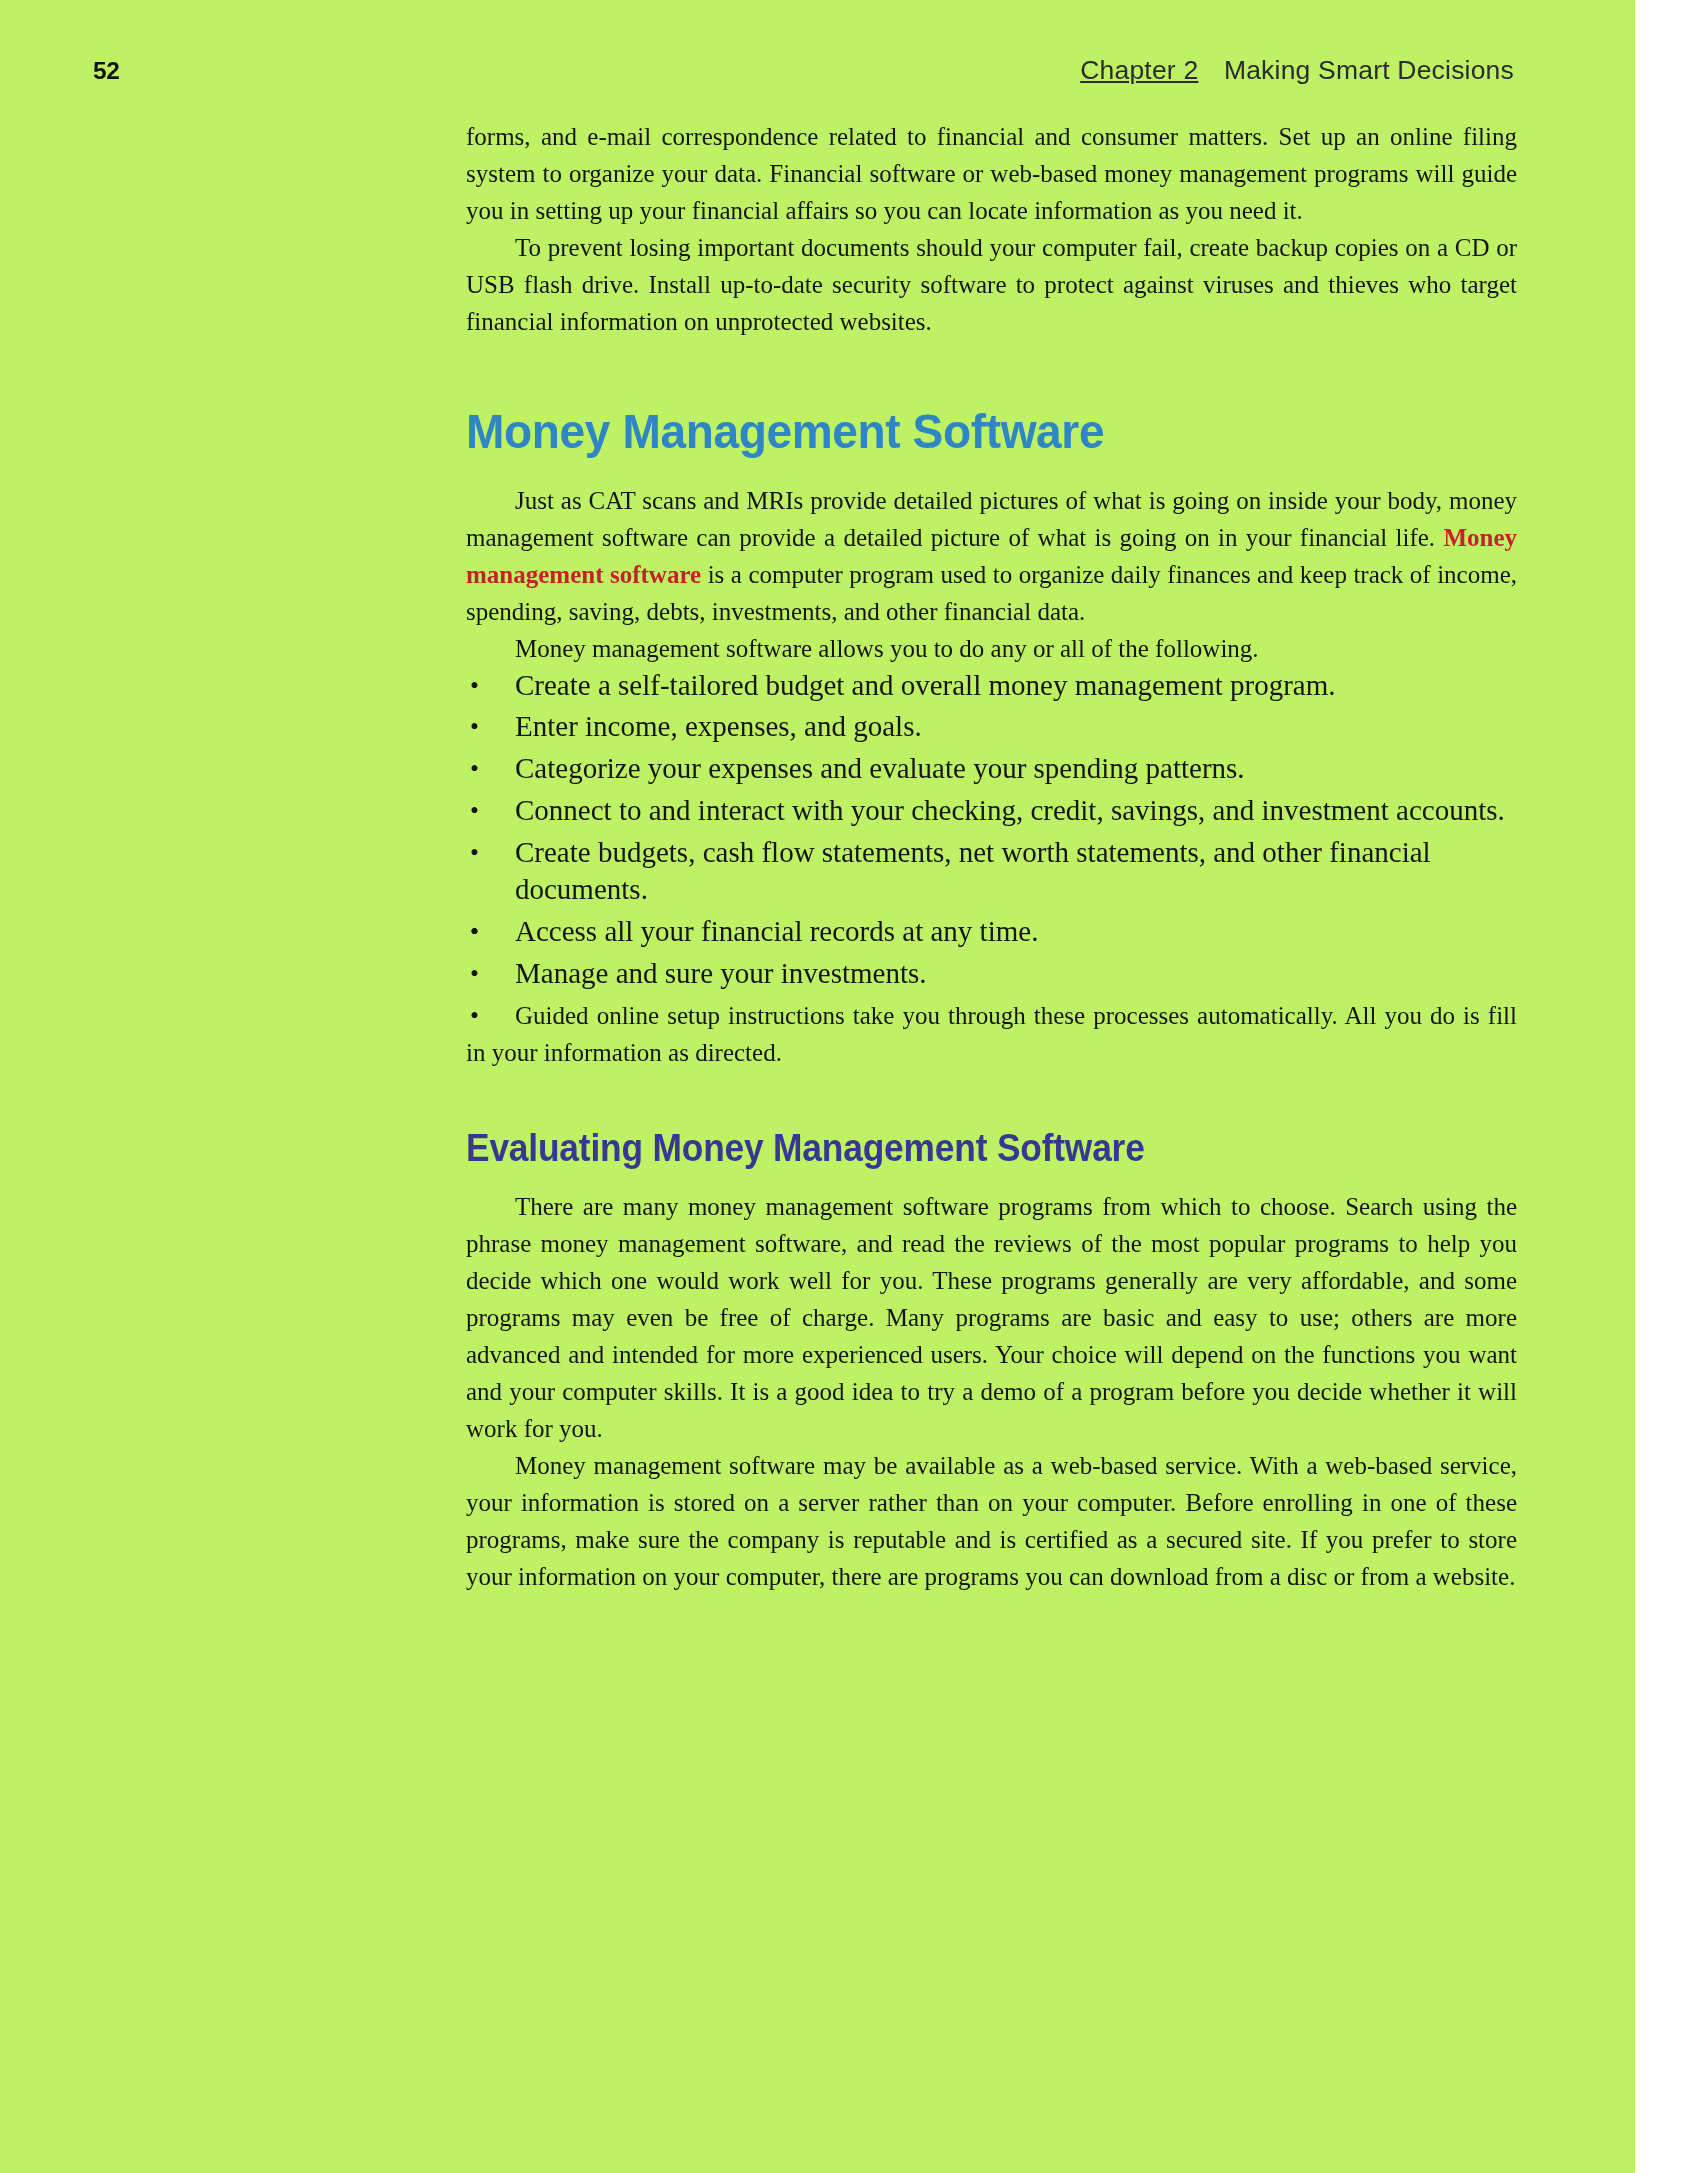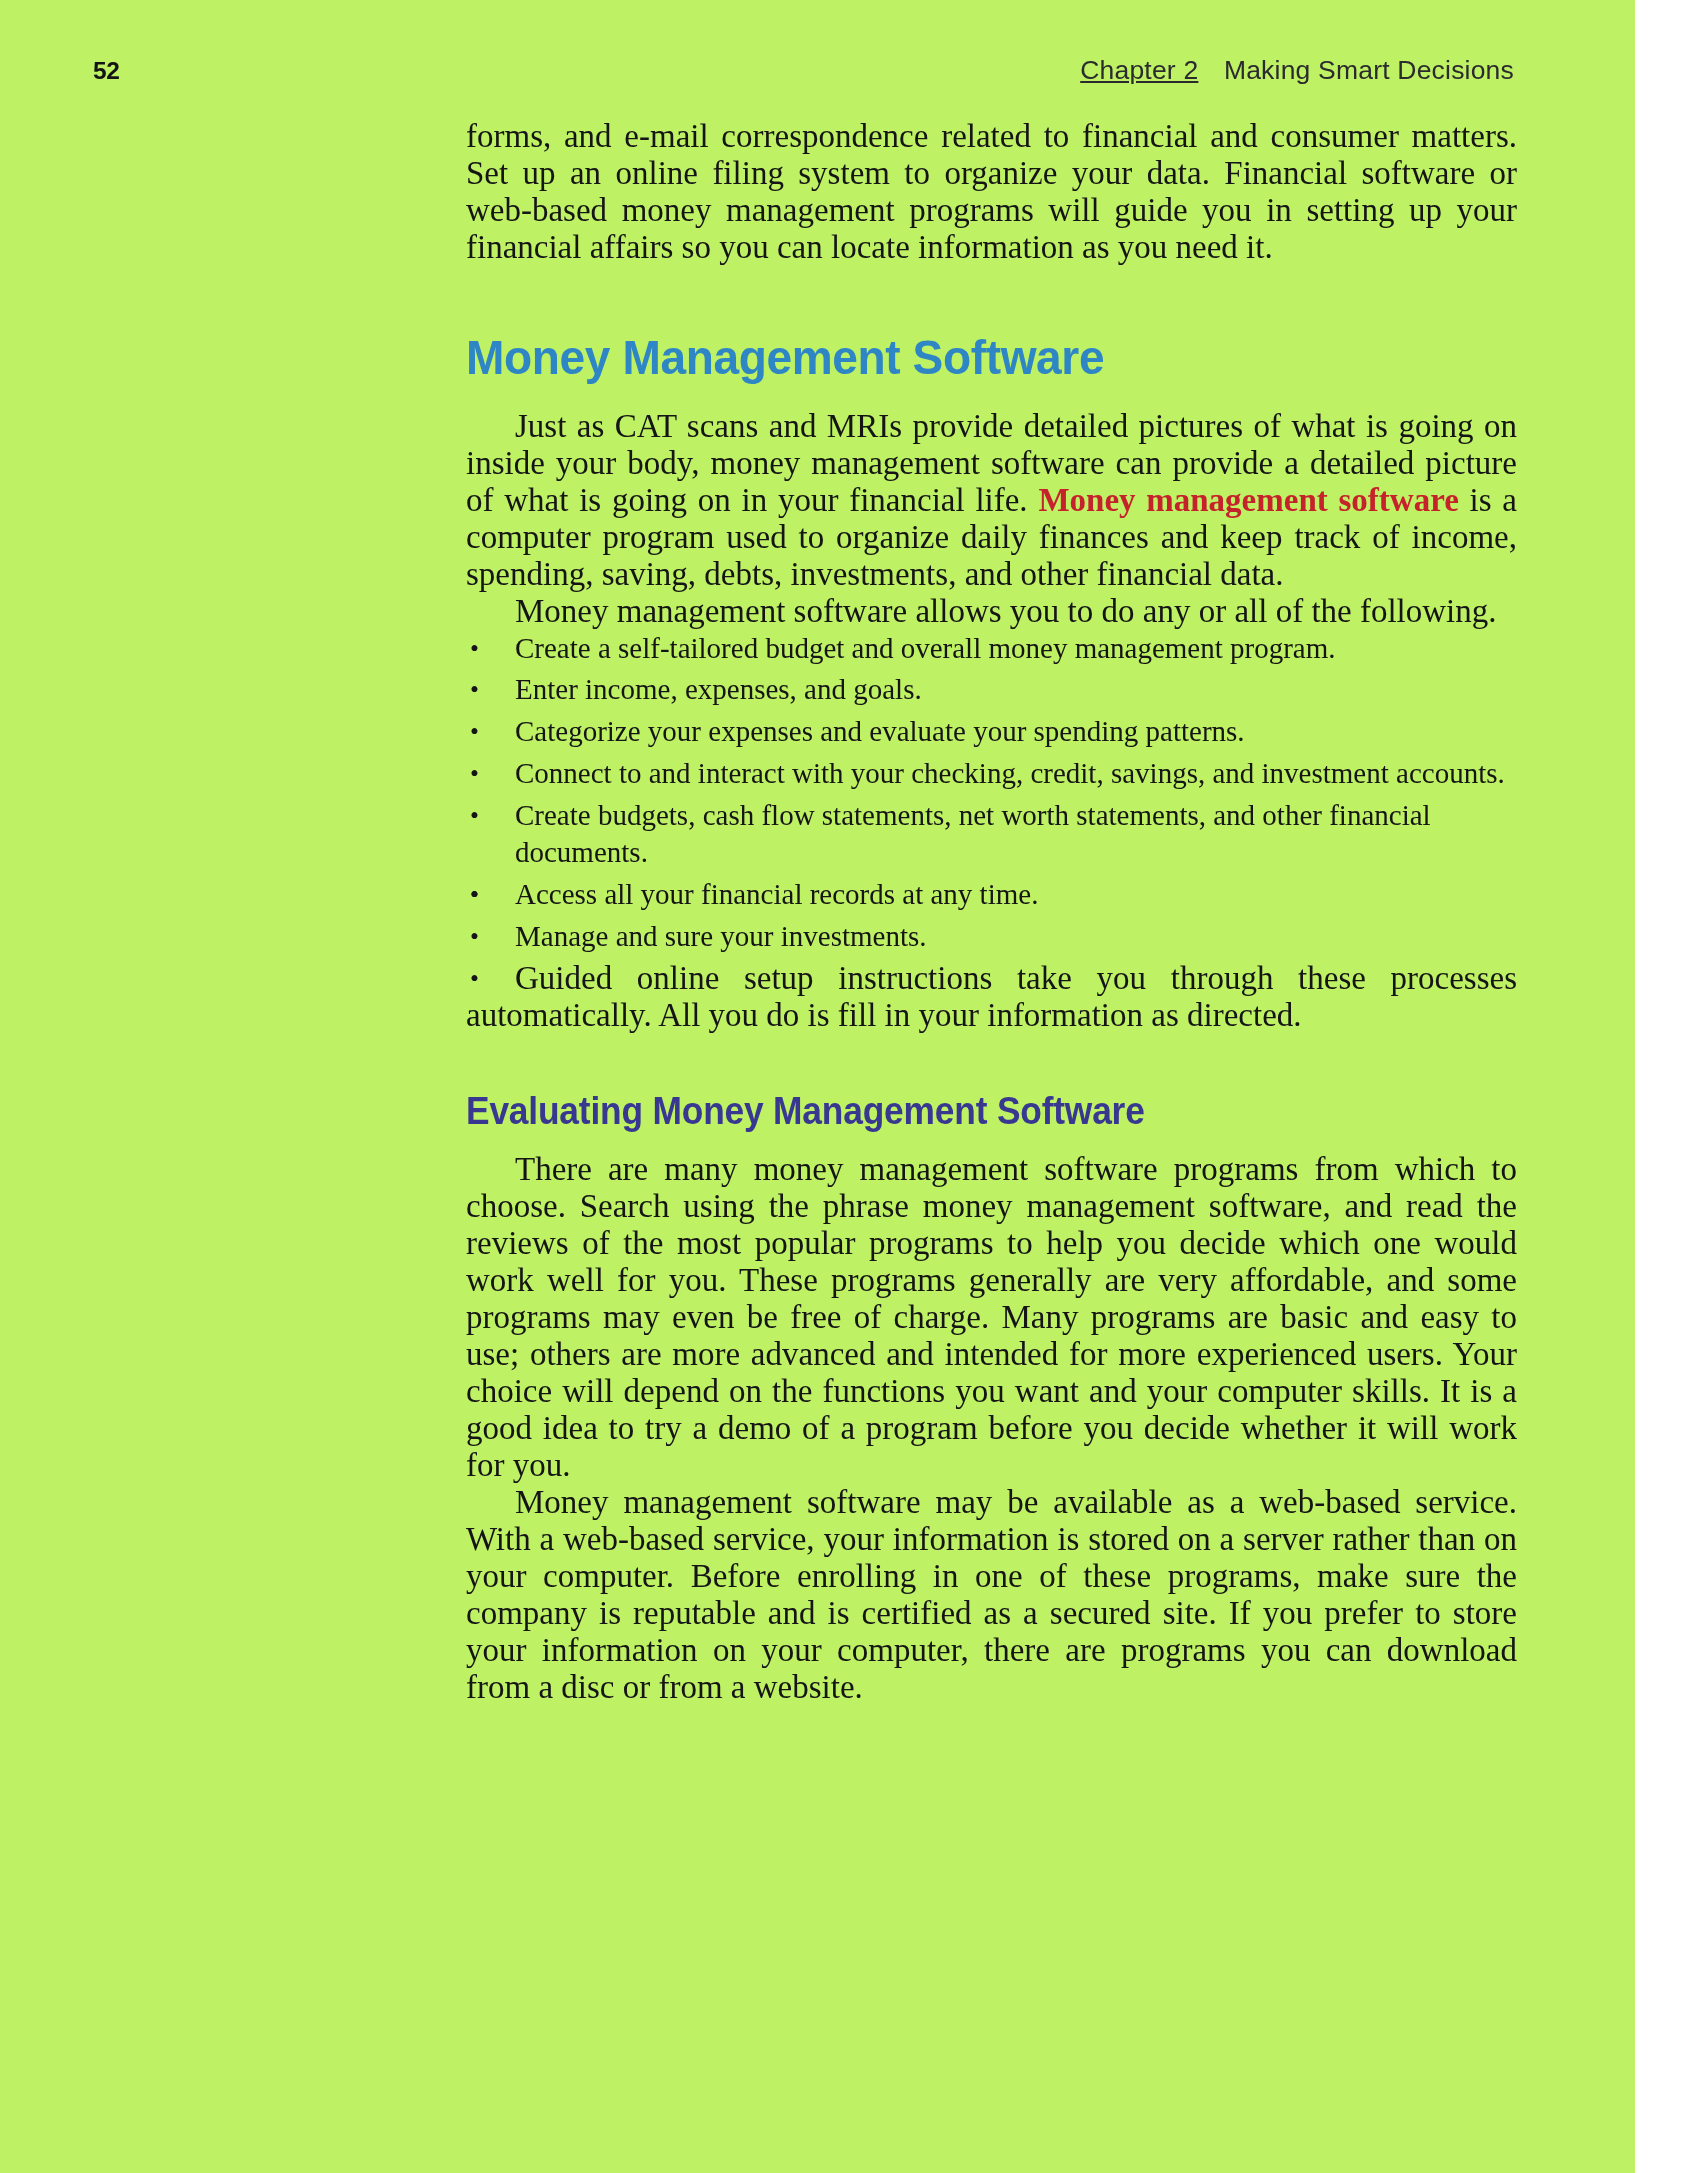--- a/index.html
+++ b/index.html
@@ -59,21 +59,21 @@
   
   .column {
     position: absolute;
     left: 466px;
     top: 118px;
     width: 1051px;
   }
 
   p.body {
     margin: 0;
-    font-size: 33px;
+    font-size: 25px;
     line-height: 37px;
     text-align: justify;
     text-justify: inter-word;
     color: #151515;
     font-family: "Liberation Serif", "DejaVu Serif", serif;
   }
   p.body.indent {
     text-indent: 49px;
   }
 
@@ -148,20 +148,21 @@
 
   <div class="running-head">
     <span class="folio">52</span>
     <span class="head-right"><span class="chap-num">Chapter 2</span><span>Making Smart Decisions</span></span>
   </div>
 
   <div class="column">
 
     <p class="body">forms, and e-mail correspondence related to financial and consumer matters. Set up an online filing system to organize your data. Financial software or web-based money management programs will guide you in setting up your financial affairs so you can locate information as you need it.</p>
 
+    <p class="body indent">To prevent losing important documents should your computer fail, create backup copies on a CD or USB flash drive. Install up-to-date security software to protect against viruses and thieves who target financial information on unprotected websites.</p>
 
     <div class="sp-before-h1"></div>
     <h1 class="h-major">Money Management Software</h1>
     <div class="sp-after-h1"></div>
 
     <p class="body indent"><span>Just as CAT scans and MRIs provide detailed pictures of what is going on inside your body, money management software can provide a detailed picture of what is going on in your financial life. </span><span class="term-red">Money management software</span><span> is a computer program used to organize daily finances and keep track of income, spending, saving, debts, investments, and other financial data.</span></p>
 
     <p class="body indent">Money management software allows you to do any or all of the following.</p>
 
     <ul class="bullets">

